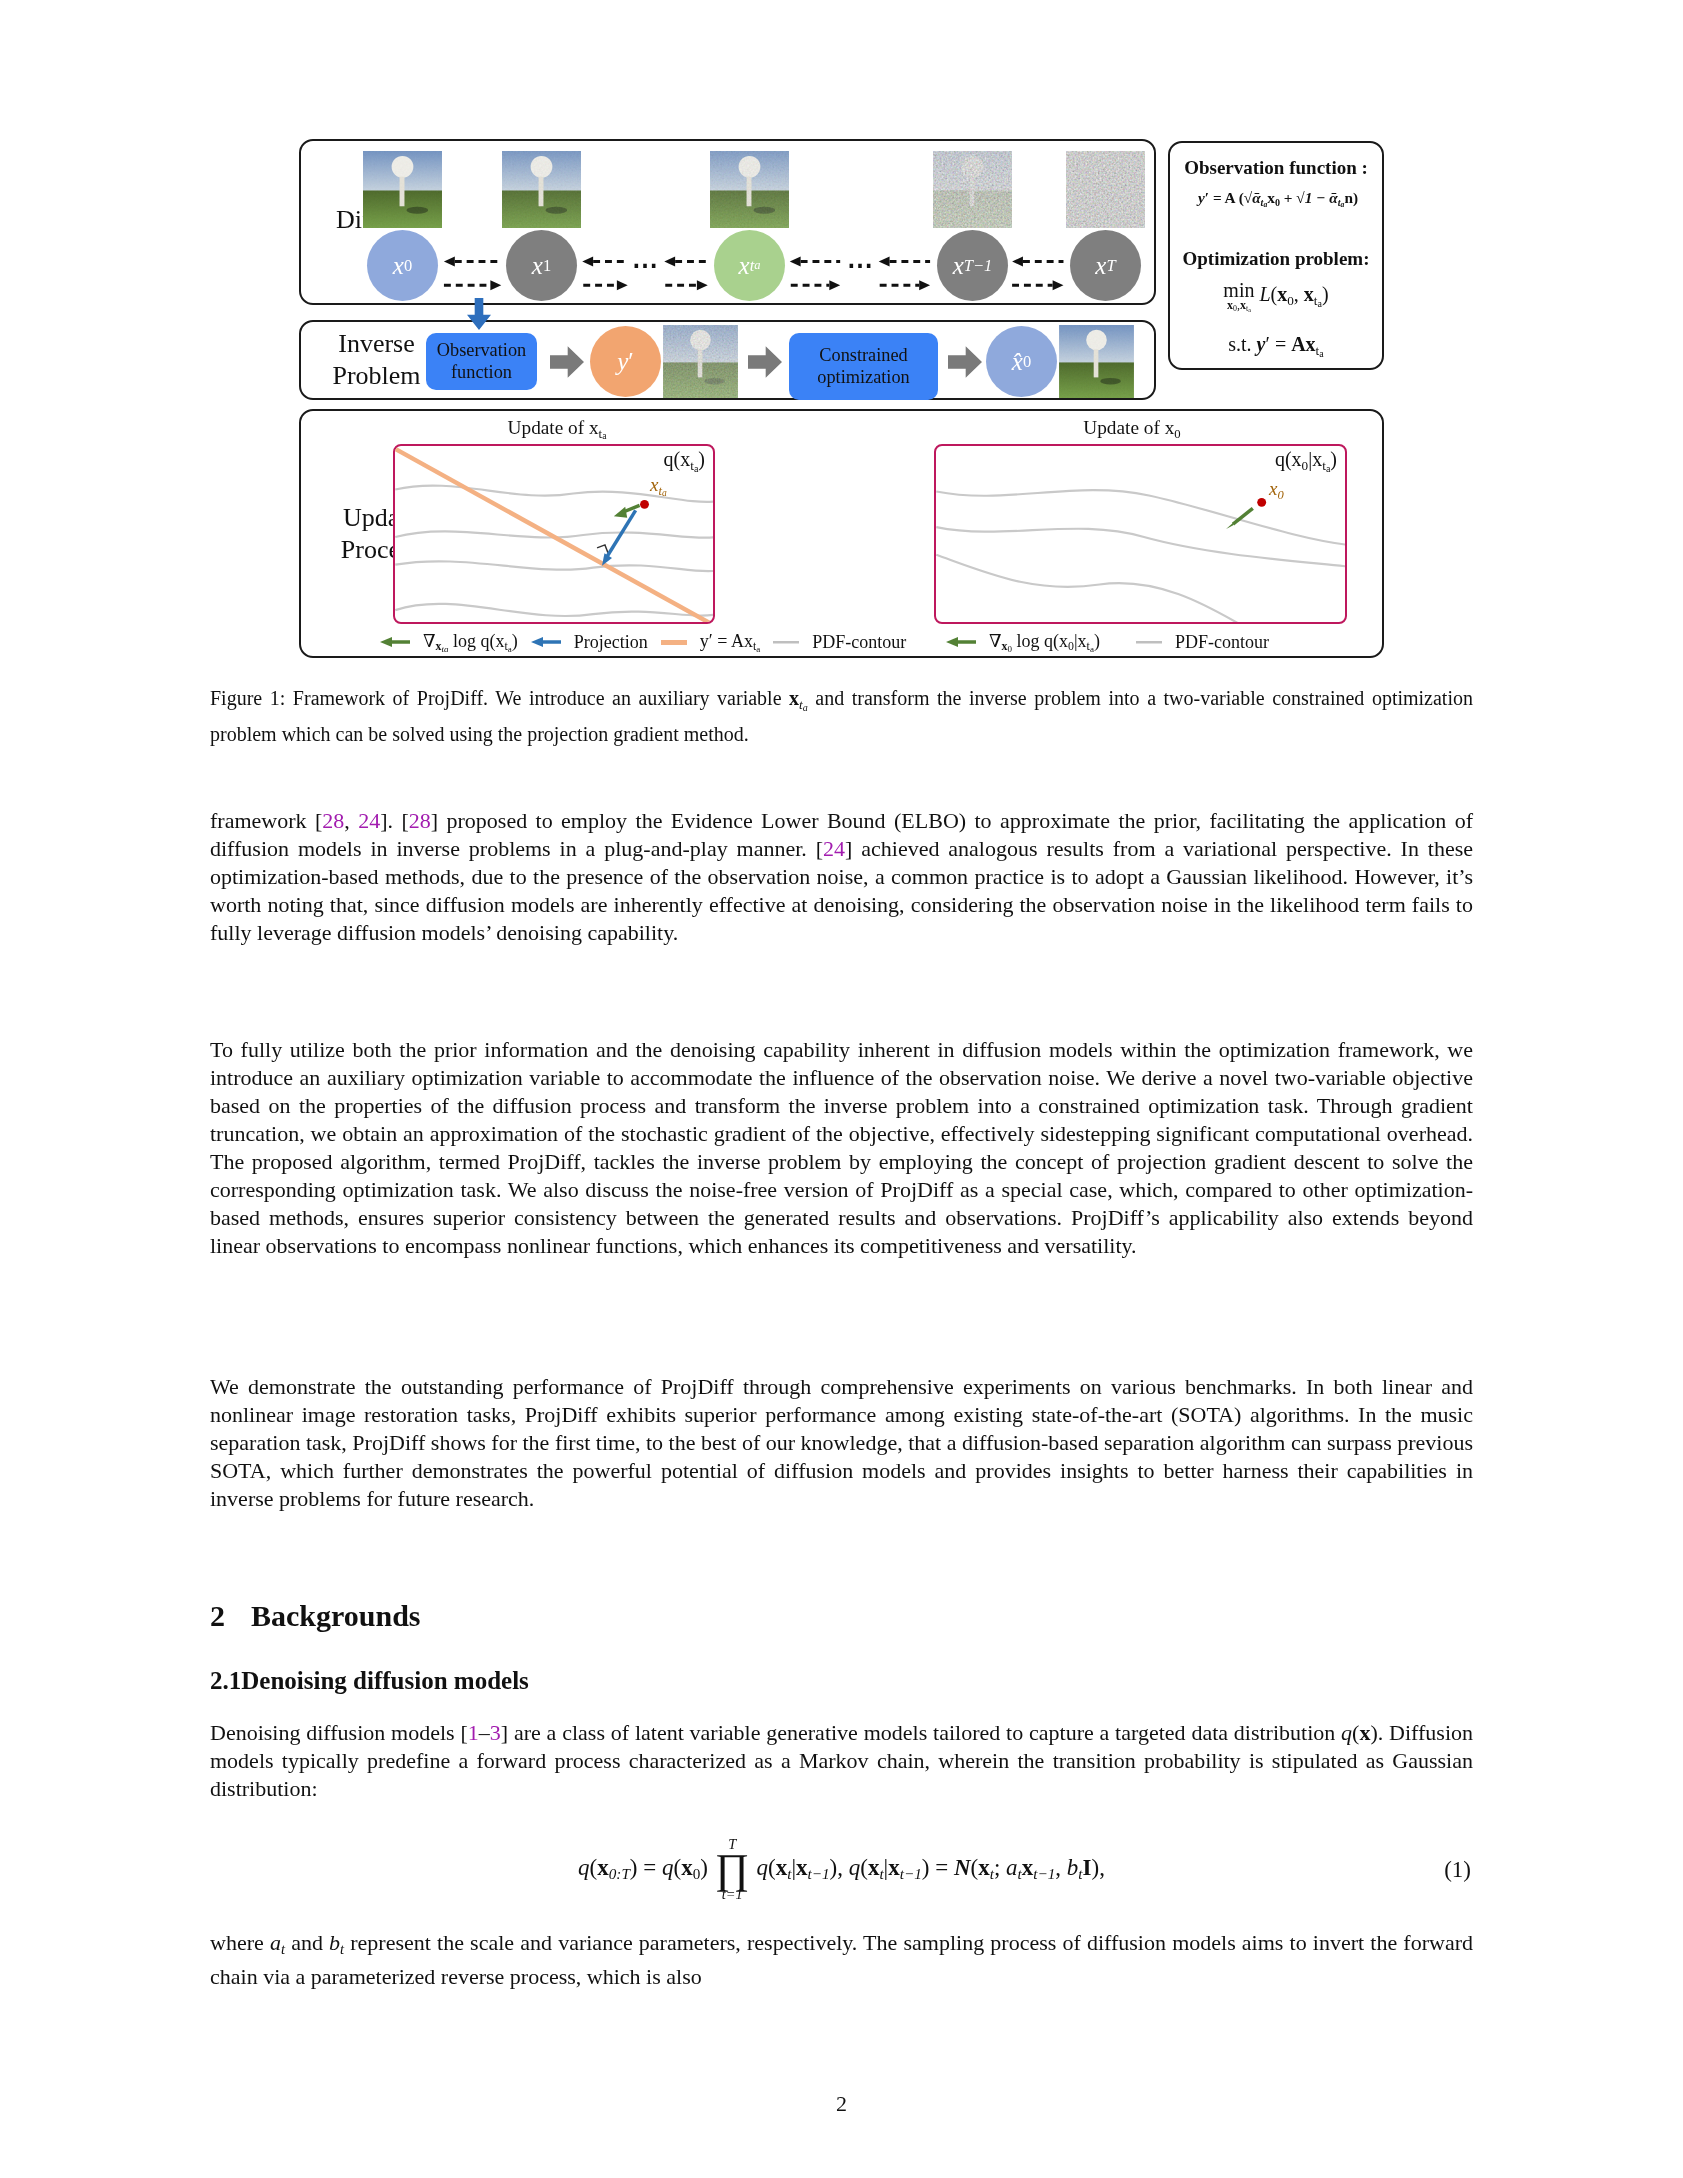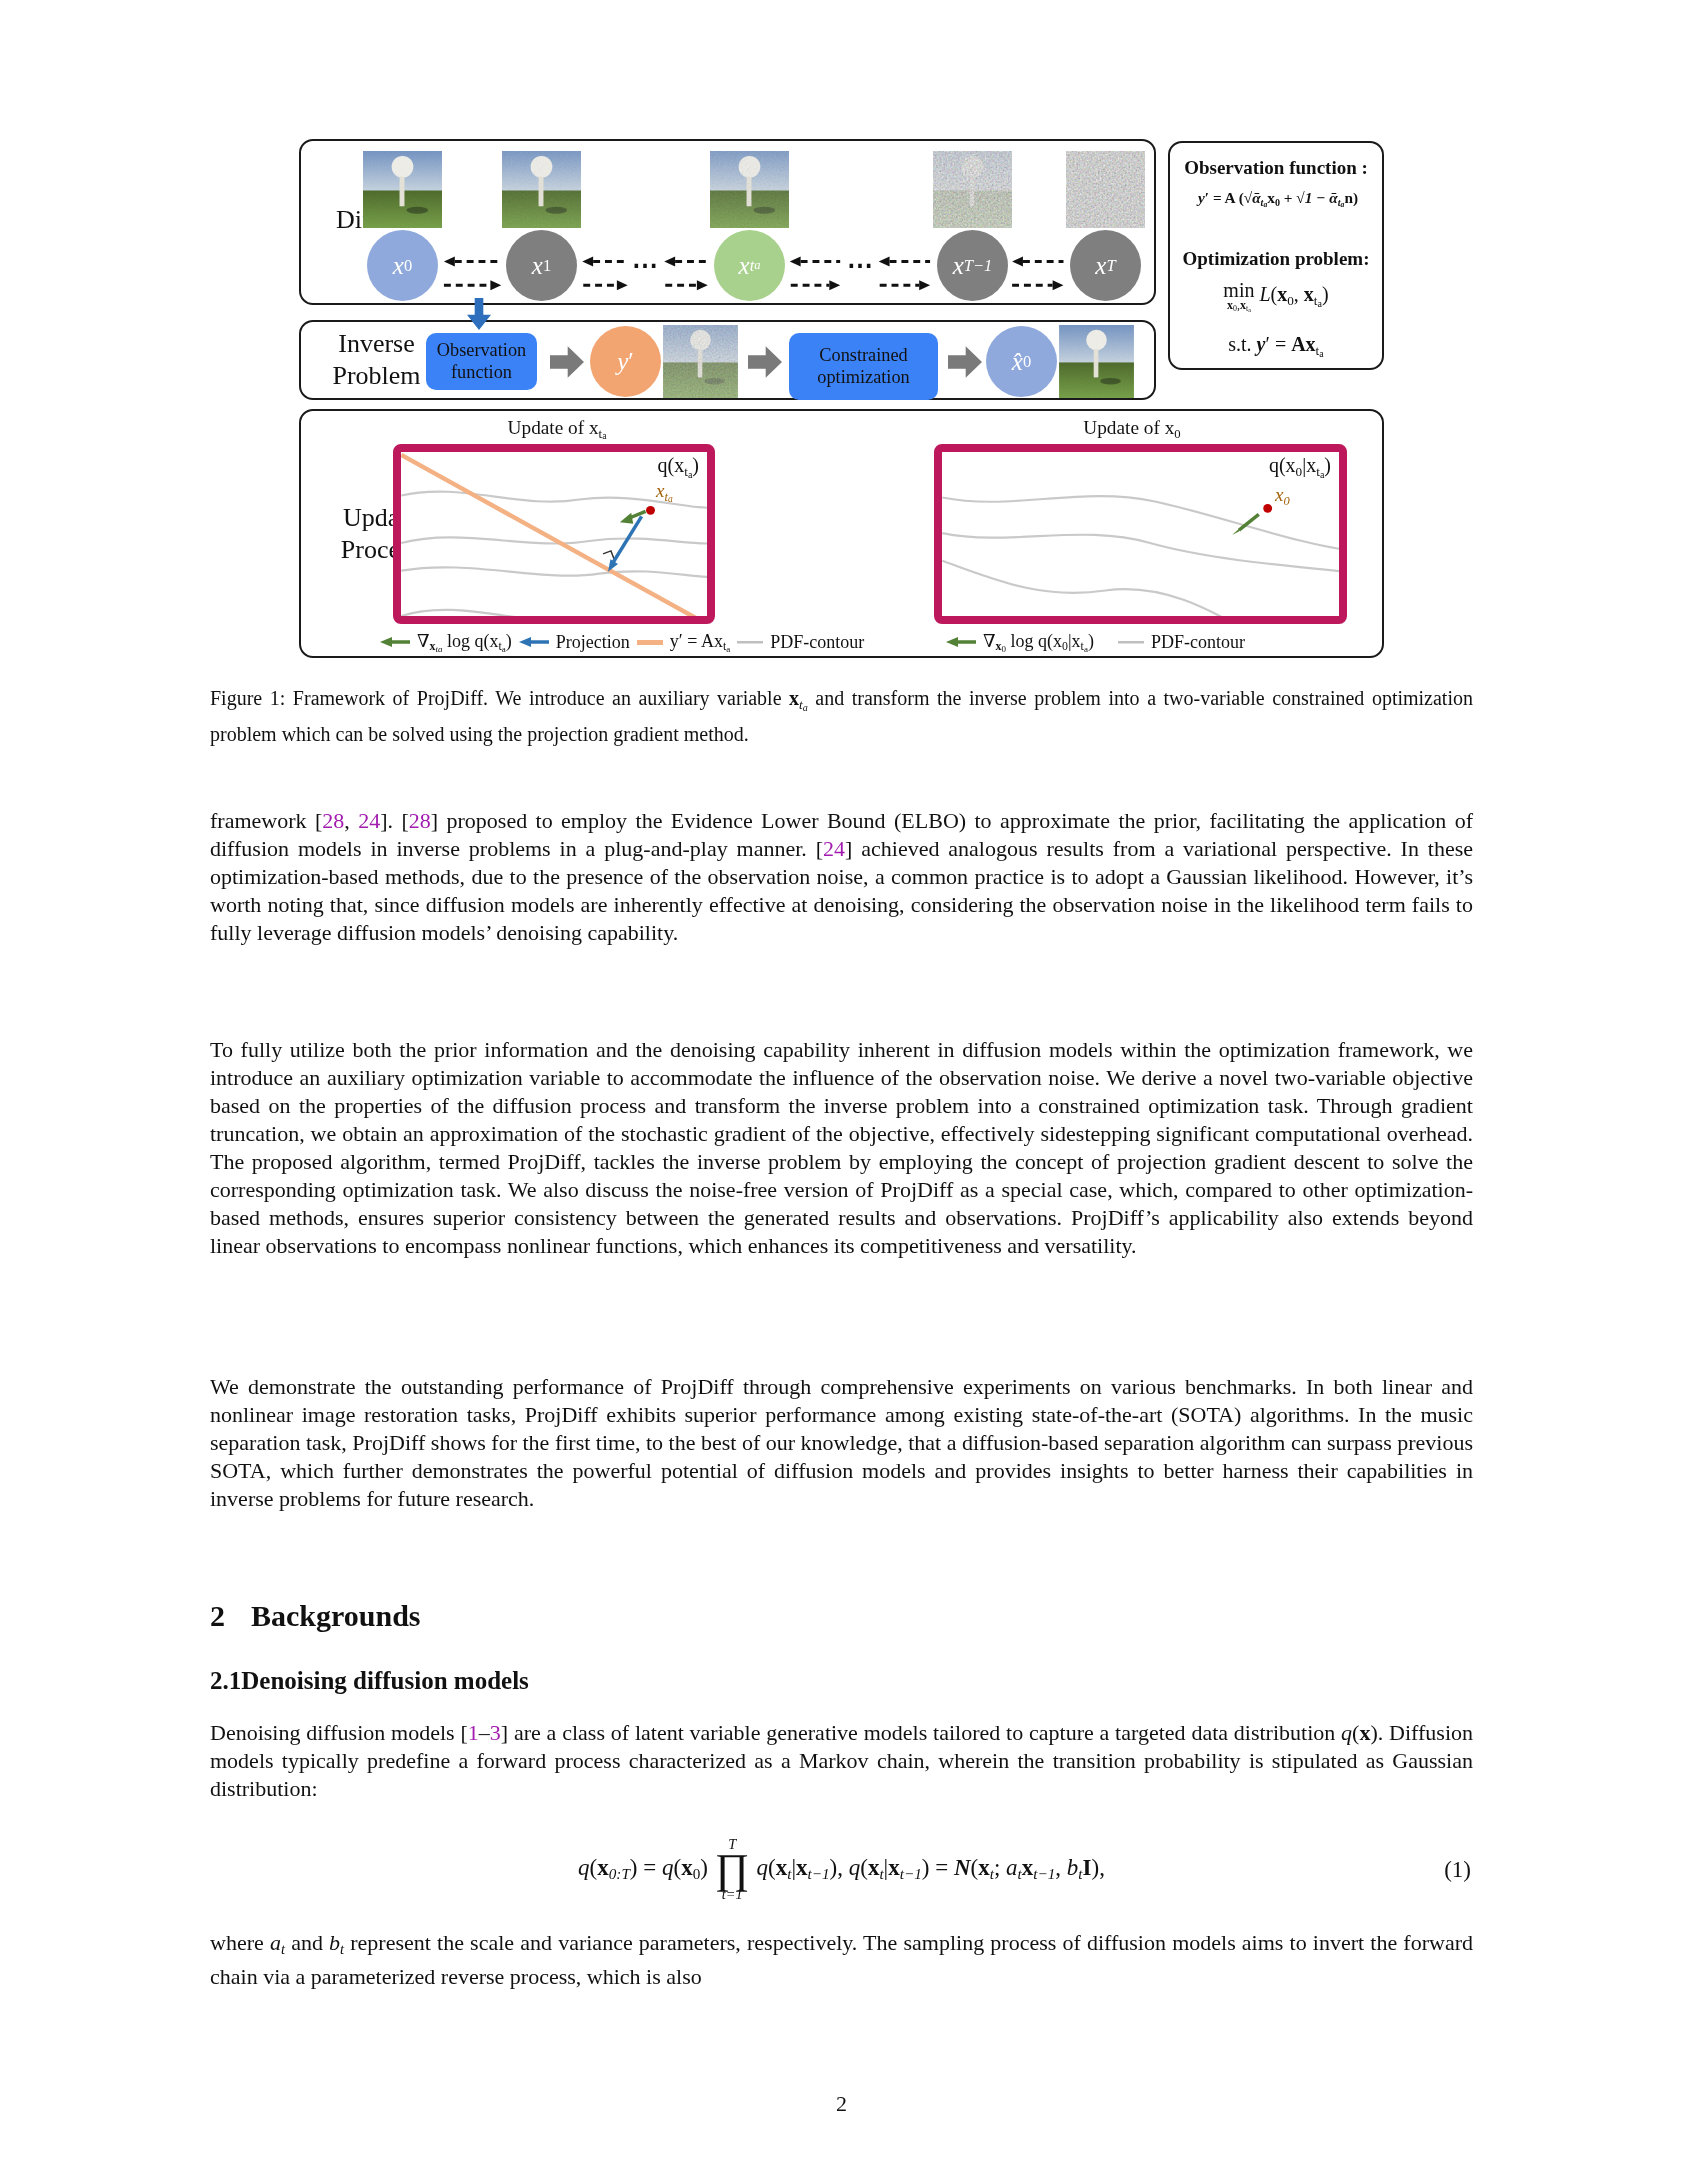--- a/index.html
+++ b/index.html
@@ -26,25 +26,25 @@
   .caption{position:absolute;left:210px;width:1263px;font-size:20px;line-height:27px;text-align:justify;}
   .h2{position:absolute;left:210px;font-size:30px;font-weight:bold;}
   .h2 .num{margin-right:26px;}
   .h3{position:absolute;left:210px;font-size:25px;font-weight:bold;}
   .h3 .num{}
   .panel-title{position:absolute;width:100%;text-align:center;font-weight:bold;font-size:19px;}
   .panel-line{position:absolute;width:100%;text-align:center;font-size:20px;}
   .panel-eq{position:absolute;left:4px;width:208px;text-align:center;font-size:15.3px;font-weight:bold;}
   .minstack{display:inline-flex;flex-direction:column;align-items:center;vertical-align:middle;line-height:1;}
   .minsub{font-size:12px;margin-top:-1px;}
-  .plot{position:absolute;border:8px solid #be185d;border-radius:8px;overflow:hidden;background:#fff;box-sizing:border-box;}
+  .plot{position:absolute;border:2px solid #be185d;border-radius:8px;overflow:hidden;background:#fff;box-sizing:border-box;}
   .qlabel{position:absolute;right:8px;top:2px;font-size:20px;color:#111;}
   .xred{position:absolute;color:#a16207;font-size:19px;font-style:italic;}
   .plot-title{position:absolute;font-size:19.3px;text-align:center;width:218px;}
-  .leg{position:absolute;display:flex;align-items:center;gap:7px;font-size:18px;white-space:nowrap;}
+  .leg{position:absolute;display:flex;align-items:center;gap:13px;font-size:18px;white-space:nowrap;}
   .leg .gap{width:10px;}
   .eqrow{position:absolute;left:210px;width:1263px;display:flex;align-items:center;justify-content:center;
          font-size:23px;}
   .prod{display:inline-flex;flex-direction:column;align-items:center;line-height:1;margin:0 7px;}
   .prod .psym{font-size:42px;line-height:0.85;}
   .prod .plim{font-size:14.4px;font-style:italic;}
   .eqno{position:absolute;right:2px;}
   .pagenum{position:absolute;left:0;width:1683px;text-align:center;font-size:22px;}
 </style>
 </head>

